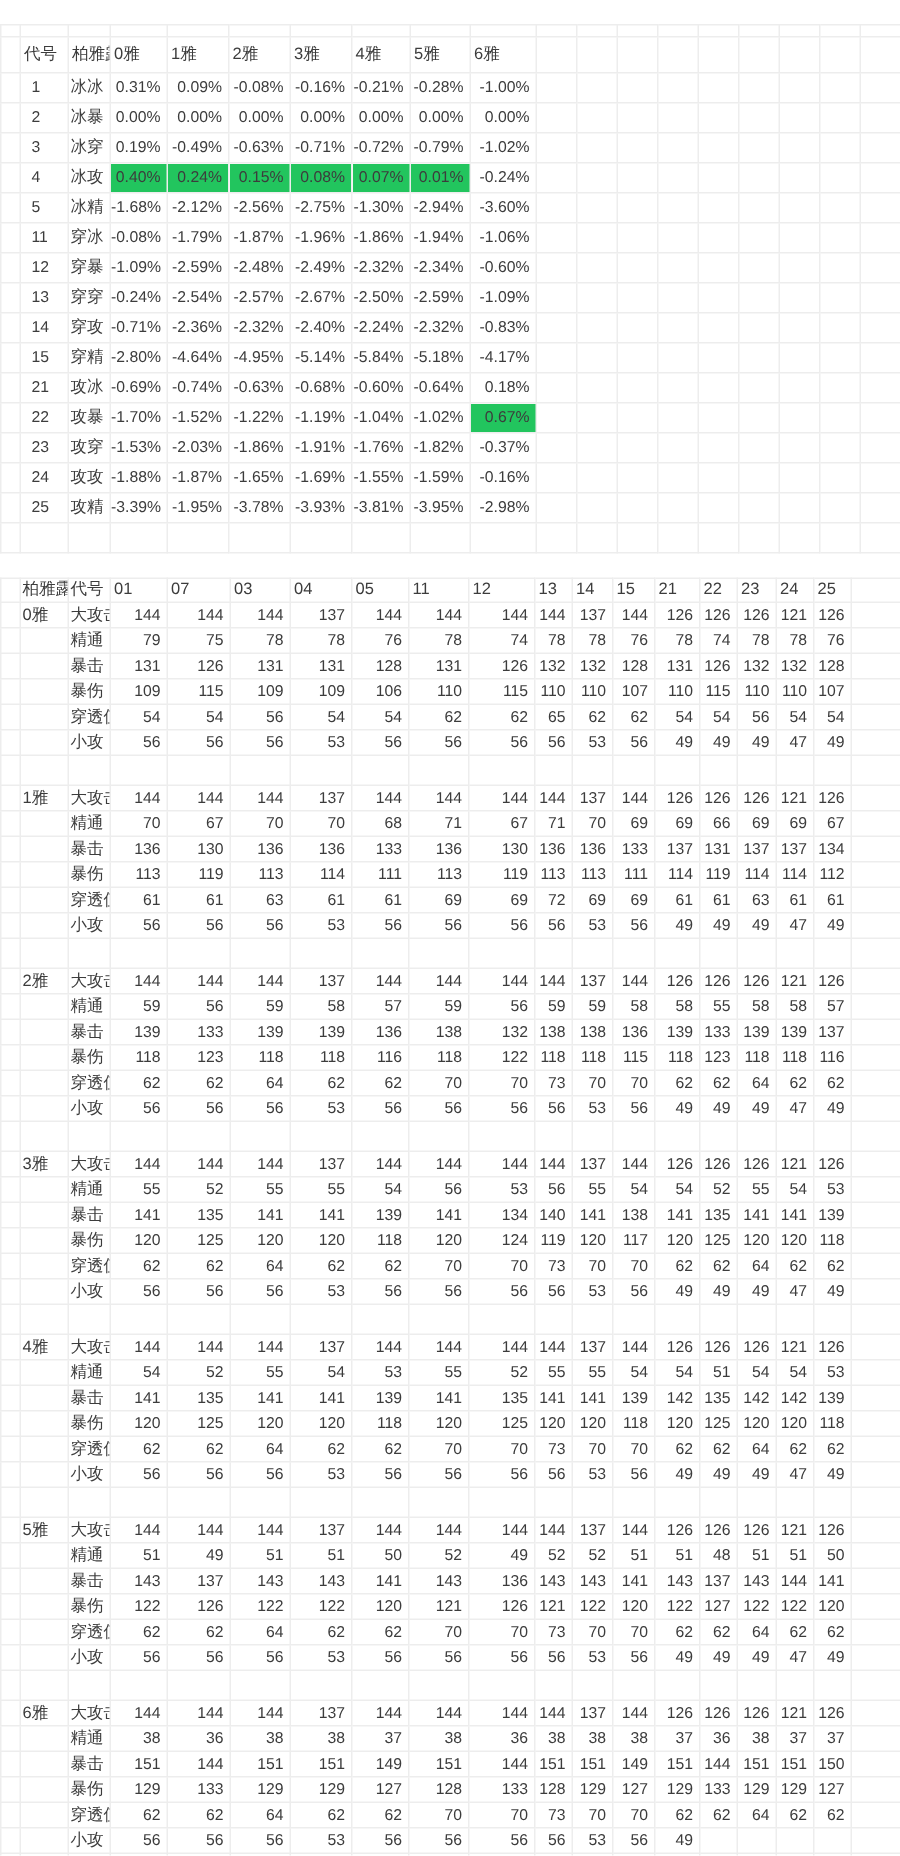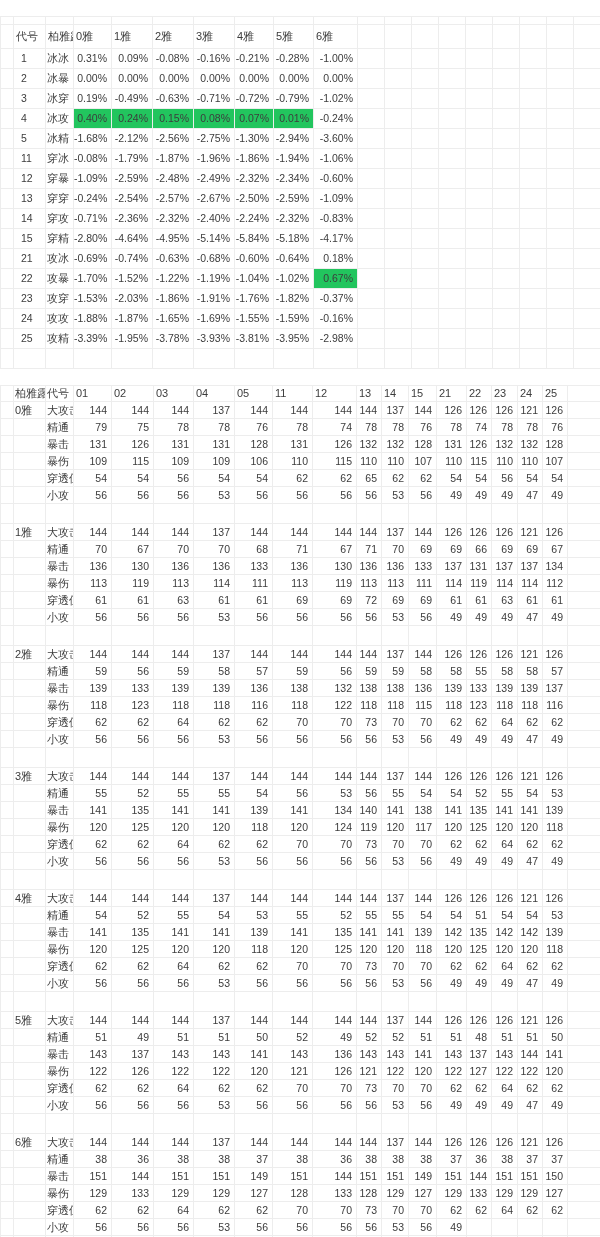--- a/index.html
+++ b/index.html
@@ -456,21 +456,21 @@
       <col style="width:25px">
         <col style="width:25px">
       <col style="width:33px">
     </colgroup>
     <tbody>
         <tr class="h16">
           <td></td>
           <td class="lbl">柏雅露</td>
           <td class="lbl">代号</td>
           <td class="colhdr">01</td>
-          <td class="colhdr">02</td>
+          <td class="colhdr">07</td>
           <td class="colhdr">03</td>
           <td class="colhdr">04</td>
           <td class="colhdr">05</td>
           <td class="colhdr">11</td>
           <td class="colhdr">12</td>
           <td class="colhdr">13</td>
           <td class="colhdr">14</td>
           <td class="colhdr">15</td>
           <td class="colhdr">21</td>
           <td class="colhdr">22</td>

